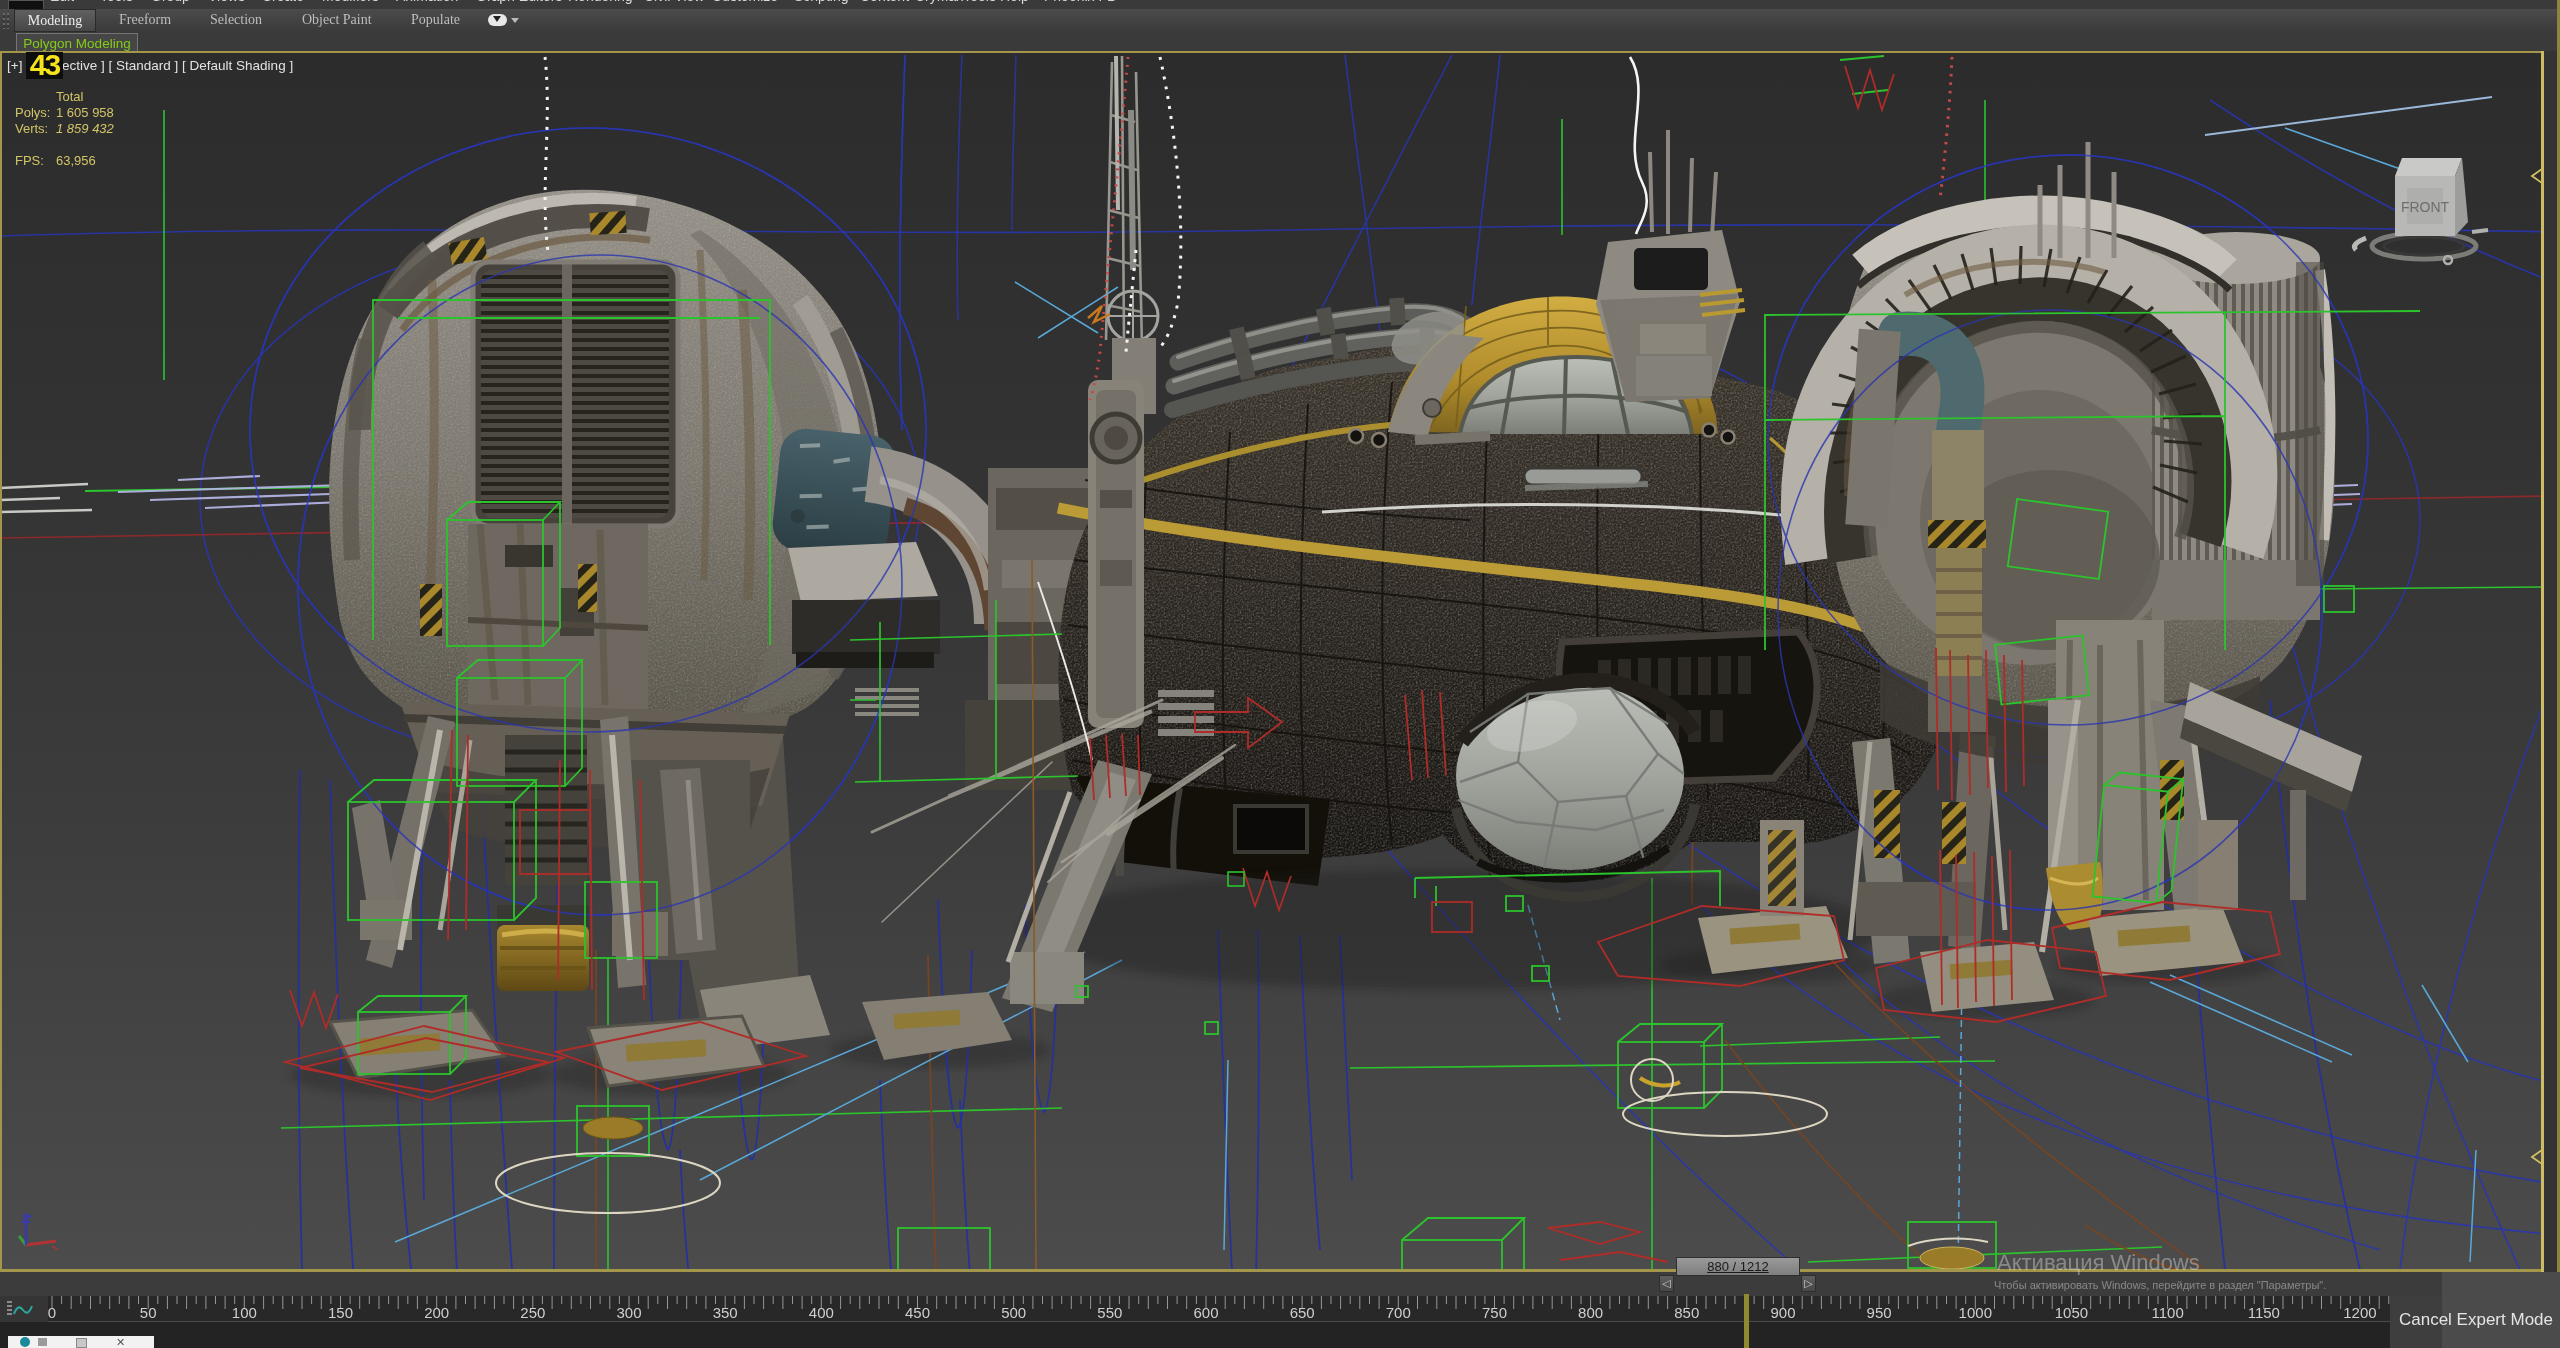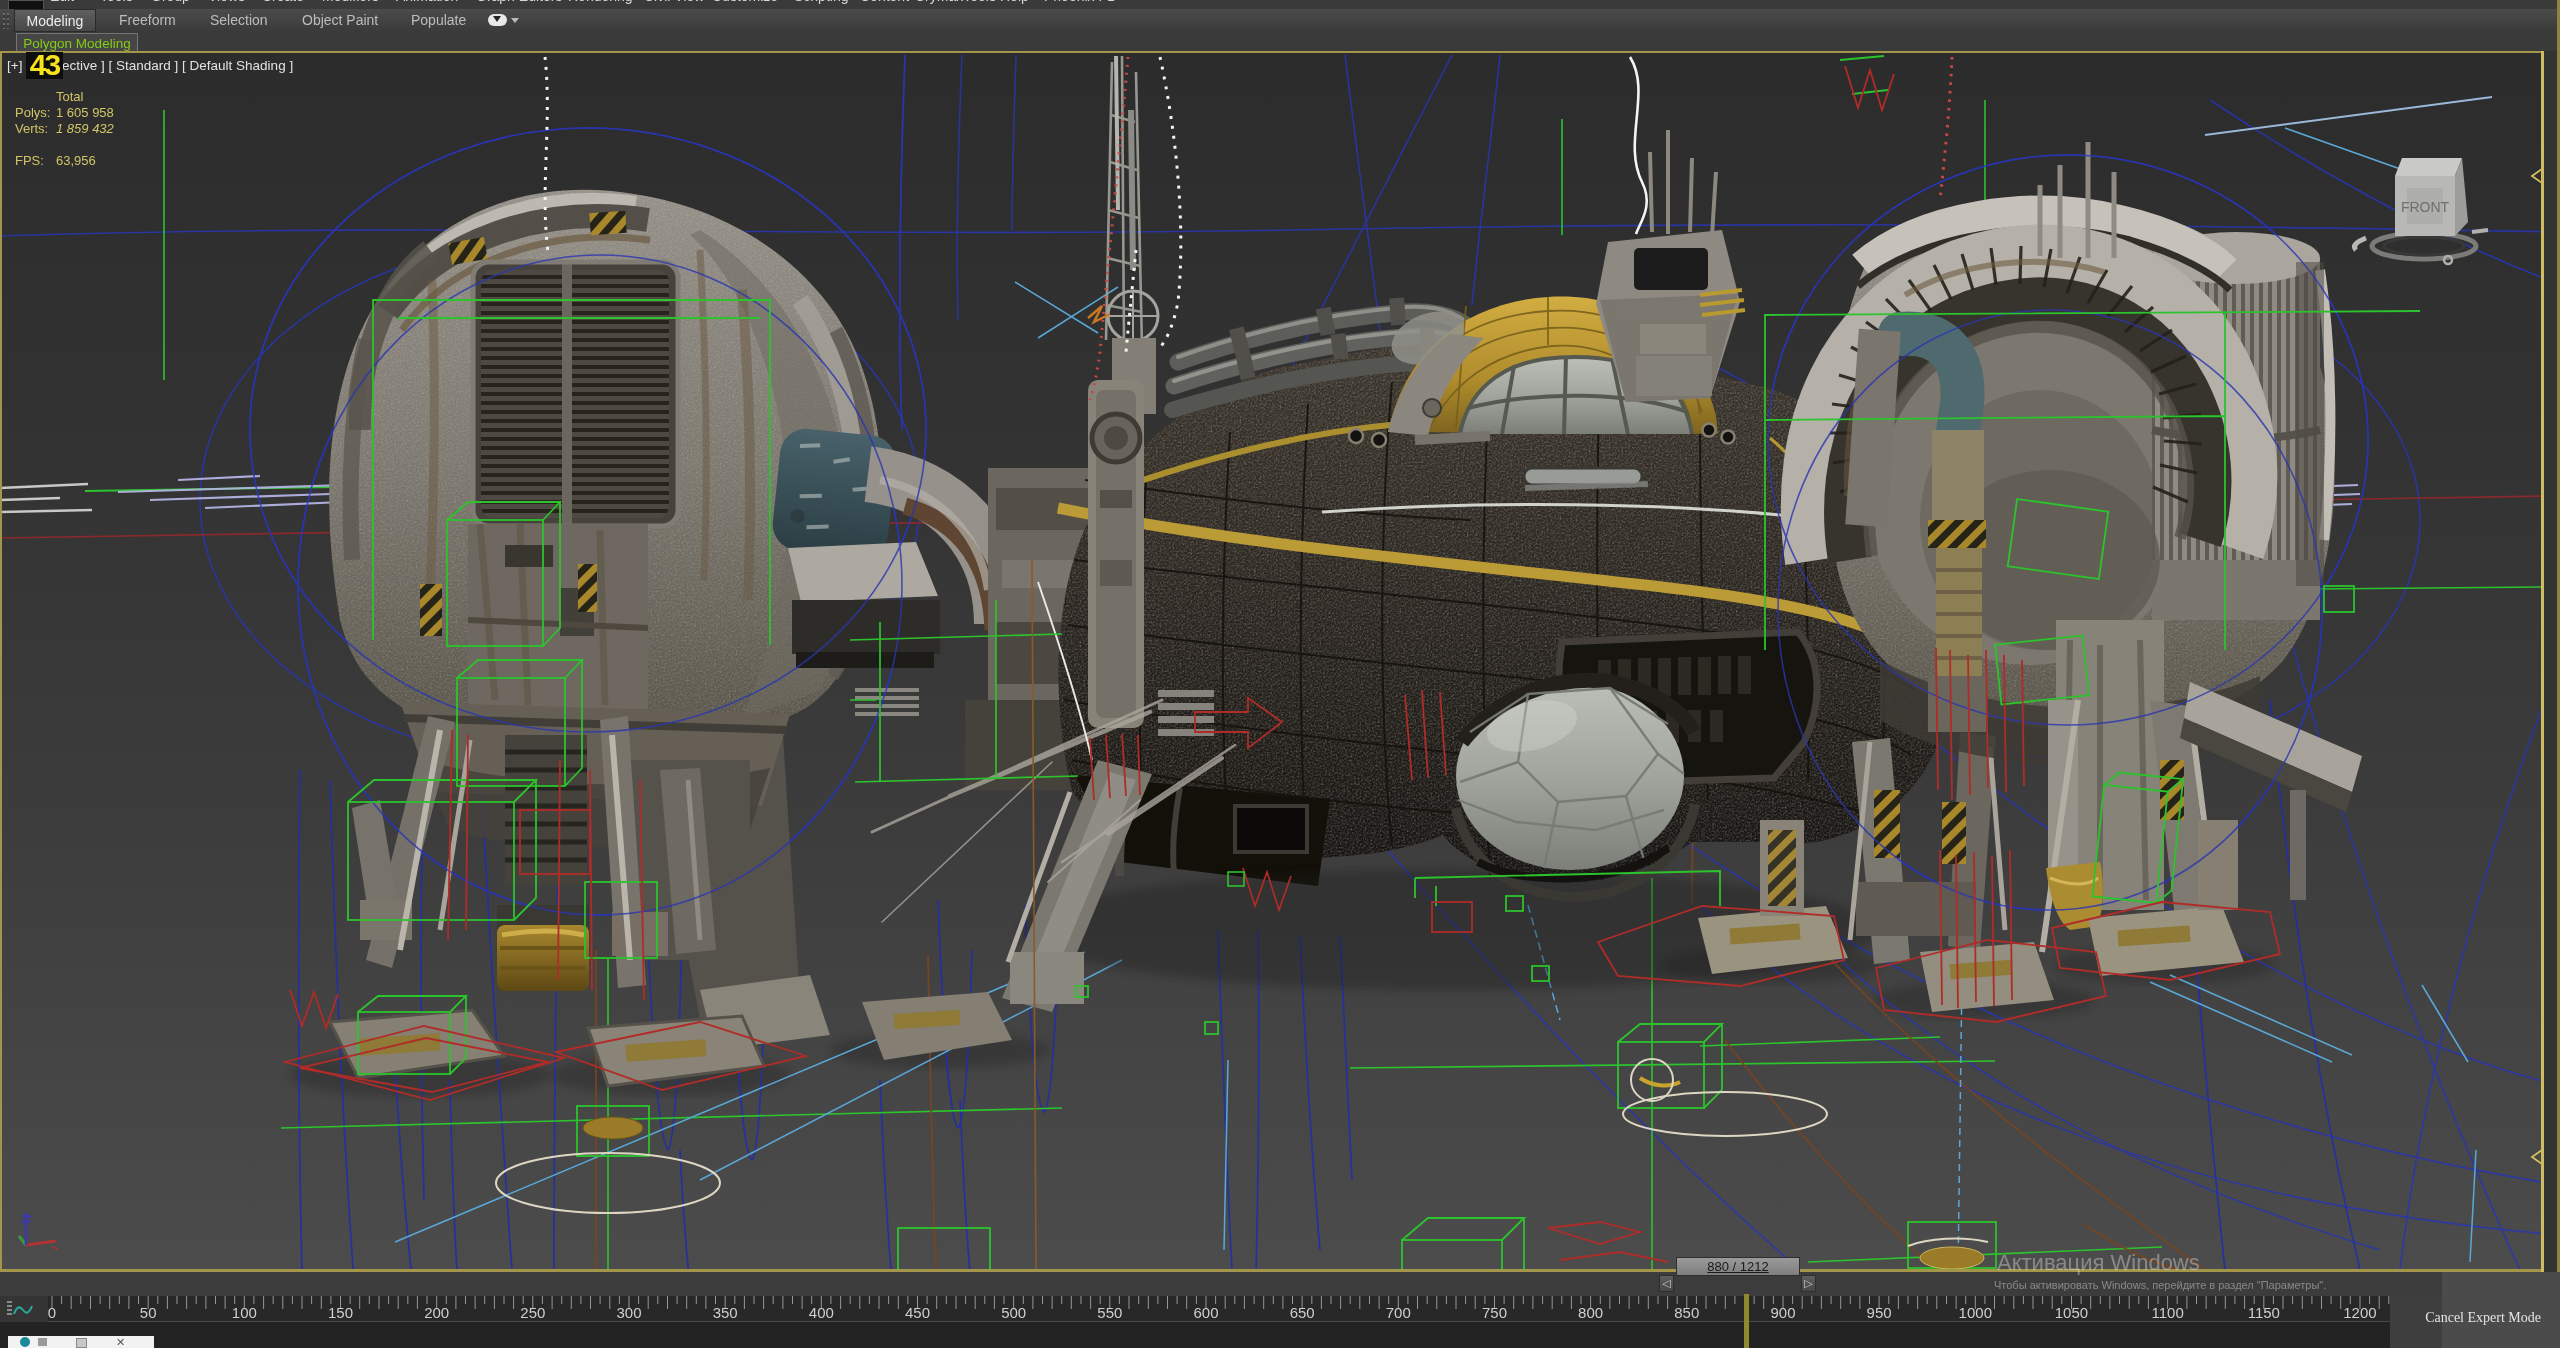--- a/index.html
+++ b/index.html
@@ -1,20 +1,20 @@
 <!DOCTYPE html>
 <html><head><meta charset="utf-8">
 <style>
   html,body{margin:0;padding:0;width:2560px;height:1348px;overflow:hidden;background:#2b2b2b;
     font-family:"Liberation Sans",sans-serif;}
   .abs{position:absolute;}
   #menubar{left:0;top:0;width:2560px;height:9px;background:#3a3a3a;overflow:hidden;}
   #menubar span{position:absolute;top:-12px;font-size:14px;color:#d8d8d8;white-space:nowrap;}
   #maxbtn{left:8px;top:0;width:34px;height:8px;background:#101010;border:1px solid #555;}
-  #ribbon{left:0;top:9px;width:2560px;height:23px;background:linear-gradient(#4b4b4b,#3a3a3a);}
+  #ribbon{left:0;top:9px;width:2560px;height:23px;background:linear-gradient(#4b4b4b,#3a3a3a);font-family:Liberation Serif, serif;}
   #ribbon .tab{position:absolute;top:3px;font-size:14px;color:#bdbdbd;white-space:nowrap;text-align:center;}
   #modtab{left:14px;top:0;width:82px;height:23px;background:linear-gradient(#606060,#474747);
      border:1px solid #2a2a2a;box-sizing:border-box;color:#ececec;font-size:14px;text-align:center;line-height:22px;}
   .grip{position:absolute;width:2px;height:40px;top:11px;background:repeating-linear-gradient(#6a6a6a 0 2px,#383838 2px 5px);}
   #polyrow{left:0;top:32px;width:2560px;height:21px;background:#3a3a3a;}
   #polytab{position:absolute;left:16px;top:1px;width:122px;height:20px;background:#464646;
      border:1px solid #757575;border-bottom:none;box-sizing:border-box;color:#84cc16;font-size:13.5px;
      text-align:center;line-height:19px;white-space:nowrap;}
   
   .oliv{background:#a3964a;}
@@ -1013,21 +1013,21 @@
       <text x="1975.3" y="22" fill="#cfcfcf" font-size="15" text-anchor="middle" font-family="Liberation Sans">1000</text>
       <text x="2071.465" y="22" fill="#cfcfcf" font-size="15" text-anchor="middle" font-family="Liberation Sans">1050</text>
       <text x="2167.63" y="22" fill="#cfcfcf" font-size="15" text-anchor="middle" font-family="Liberation Sans">1100</text>
       <text x="2263.795" y="22" fill="#cfcfcf" font-size="15" text-anchor="middle" font-family="Liberation Sans">1150</text>
       <text x="2359.96" y="22" fill="#cfcfcf" font-size="15" text-anchor="middle" font-family="Liberation Sans">1200</text>
     </svg>
 </div>
 <div class="abs" id="trackarea"></div>
 <div class="abs" id="midpanel"></div>
 <div class="abs" id="cancelpanel">
-    <div style="position:absolute;right:19px;top:38px;white-space:nowrap;font-size:14px;font-family:Liberation Serif, serif;">Cancel Expert Mode</div>
+    <div style="position:absolute;right:7px;top:38px;white-space:nowrap;font-size:17px;">Cancel Expert Mode</div>
   </div>
 <div class="abs" id="playhead"></div>
 <div class="abs" id="whitebox">
   <span style="position:absolute;left:12px;top:1px;width:10px;height:10px;background:#1a8a9a;border-radius:50%;"></span>
   <span style="position:absolute;left:30px;top:2px;width:9px;height:8px;background:#9a9a9a;"></span>
   <span style="position:absolute;left:68px;top:2px;width:9px;height:8px;background:#c8c8c8;border:1px solid #888;"></span>
   <span style="position:absolute;left:108px;top:0px;color:#555;font-size:11px;">✕</span>
 </div>
 
 <div class="abs" style="left:0px;top:1296px;width:48px;height:26px;background:#353535;">

